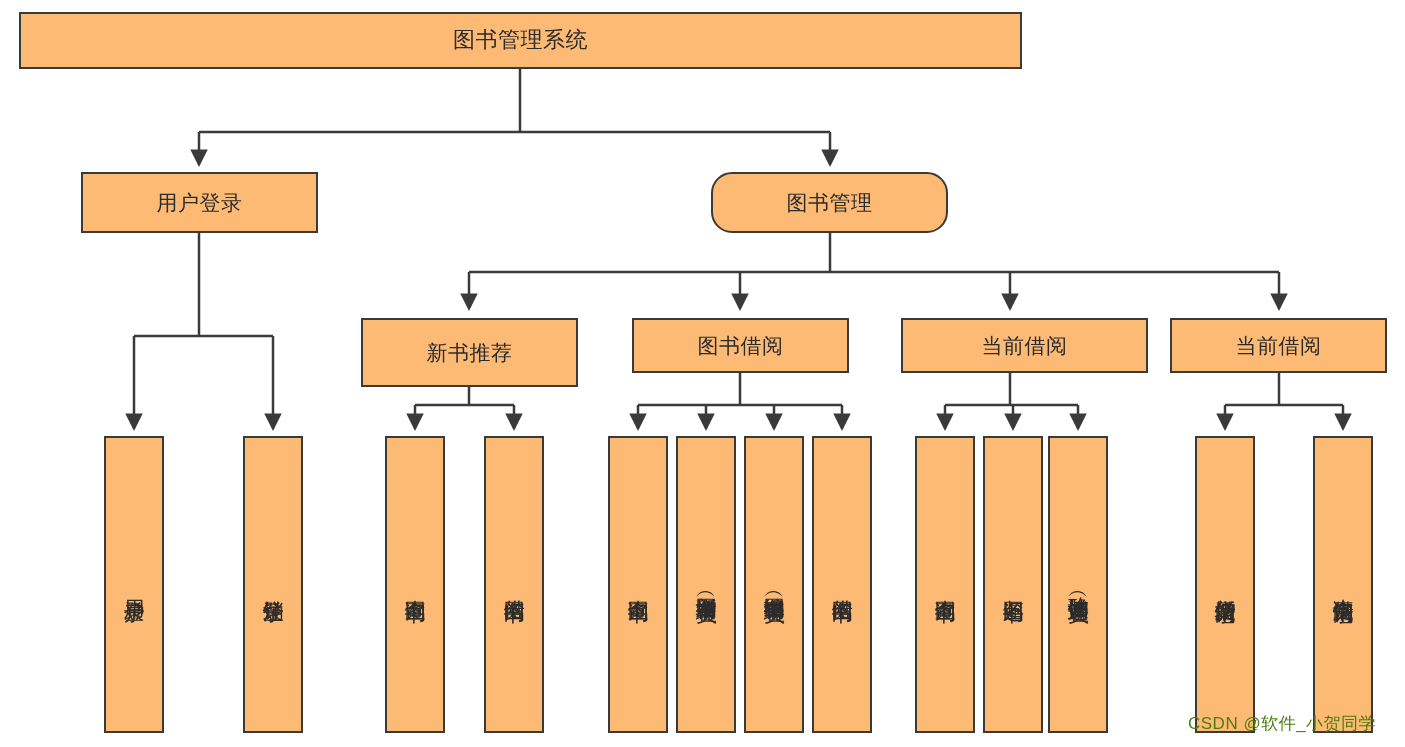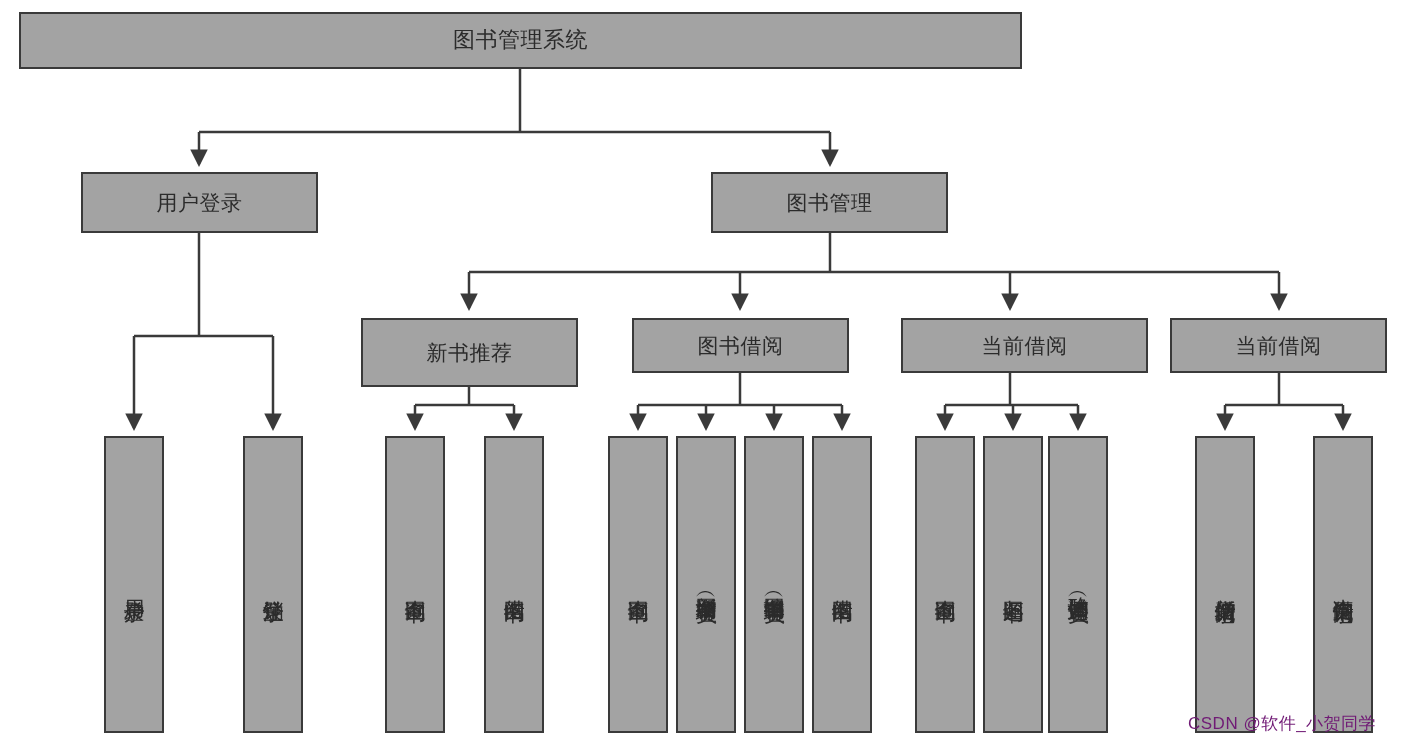--- a/index.html
+++ b/index.html
@@ -21,21 +21,21 @@
     position: absolute;
     left: 0;
     top: 0;
     width: 1405px;
     height: 747px;
   }
   .node {
     position: absolute;
     box-sizing: border-box;
     border: 2.5px solid #3a3a3a;
-    background: #a3a3a3;
+    background: #fdba74;
     display: flex;
     align-items: center;
     justify-content: center;
     color: #2b2b2b;
   }
   .node .label {
     font-size: 21px;
     line-height: 1.12;
     letter-spacing: 0.5px;
     white-space: nowrap;
@@ -52,21 +52,21 @@
     letter-spacing: 1px;
     white-space: nowrap;
     max-height: 286px;
   }
   .node.root .label { font-size: 22px; }
   #watermark {
     position: absolute;
     left: 1188px;
     top: 712px;
     font-size: 17px;
-    color: #701a75;
+    color: #4d7c0f;
     white-space: nowrap;
     letter-spacing: 0.5px;
   }
 </style>
 </head>
 <body>
 
 <div id="canvas">
 
   <svg id="edges" viewBox="0 0 1405 747" xmlns="http://www.w3.org/2000/svg">
@@ -120,21 +120,21 @@
   </svg>
 
   <div class="node root" style="left:19px; top:12px; width:1003px; height:57px;">
     <span class="label">图书管理系统</span>
   </div>
 
   <div class="node" style="left:81px; top:172px; width:237px; height:61px;">
     <span class="label">用户登录</span>
   </div>
 
-  <div class="node" style="left:711px; top:172px; width:237px; height:61px;">
+  <div class="node" style="left:711px; top:172px; width:237px; height:61px;border-radius:21px;">
     <span class="label">图书管理</span>
   </div>
 
   <div class="node" style="left:361px; top:318px; width:217px; height:69px;">
     <span class="label">新书推荐</span>
   </div>
 
   <div class="node" style="left:632px; top:318px; width:217px; height:55px;">
     <span class="label">图书借阅</span>
   </div>

